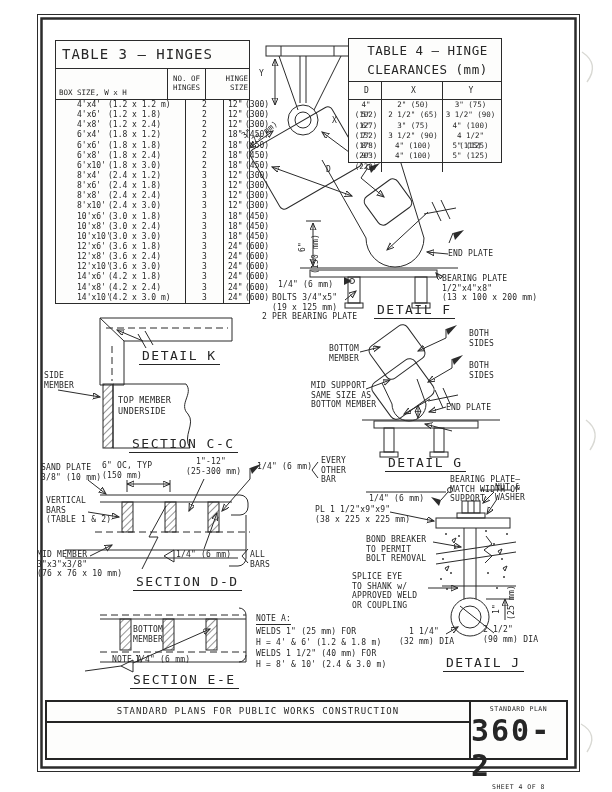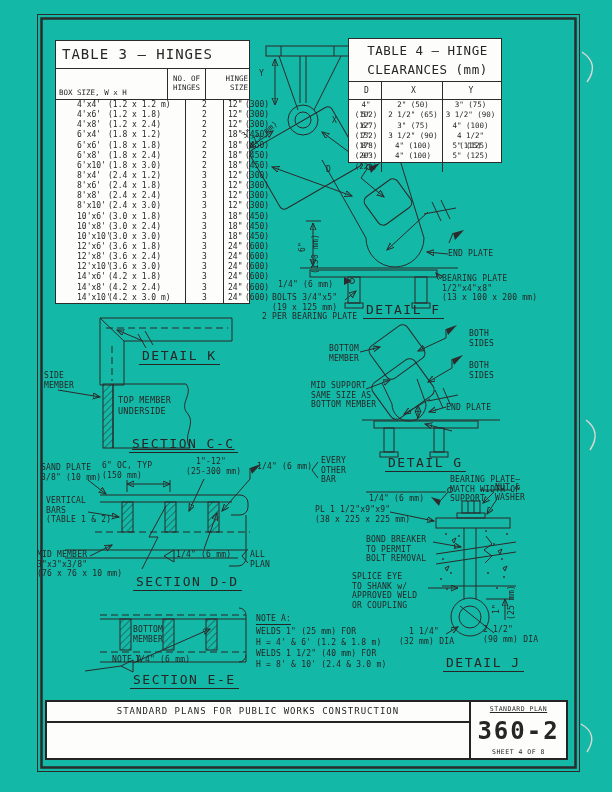--- a/index.html
+++ b/index.html
@@ -1,16 +1,16 @@
 <!DOCTYPE html>
 <html><head>
 <meta charset="utf-8">
 <style>
   html,body{margin:0;padding:0;background:#e9e9e6;}
-  .sheet{position:relative;width:612px;height:792px;background:#14b8a6;overflow:hidden;
+  .sheet{position:relative;width:612px;height:792px;background:#ffffff;overflow:hidden;
          font-family:"DejaVu Sans Mono",monospace;color:#262626;}
   .art{position:absolute;left:0;top:0;}
   .art line,.art path,.art rect,.art circle,.art polyline,.art polygon{stroke:#2b2b2b;fill:none;stroke-width:1;}
   .art .fl{fill:#2b2b2b;stroke:none;}
   .art .hatchfill{fill:url(#hatch);}
   .art .dash{stroke-dasharray:7 4;}
   .art .thk{stroke-width:2.5;}
   .art .faint{stroke:#d9d9d4;stroke-width:1.4;}
   .art .dotc{fill:#3a3a3a;stroke:none;}
   .lbl{position:absolute;font-size:8px;line-height:9.5px;white-space:pre;letter-spacing:0.2px;}
@@ -39,22 +39,22 @@
   .t4-head>div:last-child{border-right:none;}
   .t4-row{display:grid;grid-template-columns:33px 61px 53px;height:10.3px;font-size:7.5px;line-height:10.3px;}
   .t4-row>span{border-right:1px solid #2b2b2b;padding-left:2px;overflow:visible;}
   .t4-row>span:last-child{border-right:none;}
   
   .tb{position:absolute;left:45px;top:700px;width:523px;height:60px;border:2.5px solid #242424;box-sizing:border-box;display:flex;background:#fdfdfc;}
   .tb-left{width:424px;border-right:2.5px solid #242424;display:flex;flex-direction:column;box-sizing:border-box;}
   .tb-head{height:19px;border-bottom:2px solid #242424;text-align:center;font-size:9px;line-height:18px;letter-spacing:1px;}
   .tb-main{flex:1;display:flex;align-items:center;justify-content:center;font-size:20px;font-weight:bold;letter-spacing:3px;}
   .tb-right{flex:1;display:flex;flex-direction:column;align-items:center;justify-content:space-between;padding:3px 0 2px 0;box-sizing:border-box;}
-  .tb-plan-label{font-size:6.5px;letter-spacing:0.5px;text-decoration:underline;}
-  .tb-plan-no{font-size:24px;font-weight:bold;letter-spacing:2px;}
+  .tb-plan-label{font-size:6.5px;letter-spacing:0.5px;}
+  .tb-plan-no{font-size:30px;font-weight:bold;letter-spacing:2px;}
   .tb-sheet{font-size:6.5px;letter-spacing:0.5px;}
 </style>
 </head>
 <body>
 
 <div class="sheet">
 
   <svg class="art" width="612" height="792" viewBox="0 0 612 792">
     <defs>
       <marker id="arr" markerWidth="8" markerHeight="8" refX="7" refY="3" orient="auto-start-reverse">
@@ -468,29 +468,29 @@
   <div class="lbl rot" style="left:298px;top:252px;">6"</div>
   <div class="lbl rot" style="left:311px;top:274px;">(150 mm)</div>
   <div class="lbl" style="left:448px;top:249px;">END PLATE</div>
   <div class="lbl" style="left:278px;top:280px;">1/4" (6 mm)</div>
   <div class="lbl" style="left:262px;top:293px;">  BOLTS 3/4"x5"
   (19 x 125 mm)
 2 PER BEARING PLATE</div>
   <div class="lbl" style="left:442px;top:274px;">BEARING PLATE
 1/2"x4"x8"
 (13 x 100 x 200 mm)</div>
-  <div class="dt" style="left:363px;top:302px;">DETAIL F</div>
+  <div class="dt" style="left:374px;top:302px;">DETAIL F</div>
 
   <div class="dt" style="left:139px;top:348px;">DETAIL K</div>
 
   <div class="lbl" style="left:44px;top:371px;">SIDE
 MEMBER</div>
   <div class="lbl" style="left:118px;top:395px;font-size:8.5px;line-height:11px;">TOP MEMBER
 UNDERSIDE</div>
-  <div class="dt" style="left:129px;top:436px;text-decoration:underline;">SECTION C-C</div>
+  <div class="dt" style="left:129px;top:436px;">SECTION C-C</div>
 
   <div class="lbl" style="left:329px;top:344px;">BOTTOM
 MEMBER</div>
   <div class="lbl" style="left:311px;top:381px;">MID SUPPORT
 SAME SIZE AS
 BOTTOM MEMBER</div>
   <div class="lbl" style="left:469px;top:329px;">BOTH
 SIDES</div>
   <div class="lbl" style="left:469px;top:361px;">BOTH
 SIDES</div>
@@ -511,21 +511,21 @@
 (25-300 mm)</div>
   <div class="lbl" style="left:257px;top:462px;">1/4" (6 mm)</div>
   <div class="lbl" style="left:321px;top:456px;">EVERY
 OTHER
 BAR</div>
   <div class="lbl" style="left:37px;top:550px;">MID MEMBER
 3"x3"x3/8"
 (76 x 76 x 10 mm)</div>
   <div class="lbl" style="left:176px;top:550px;">1/4" (6 mm)</div>
   <div class="lbl" style="left:250px;top:550px;">ALL
-PLAN</div>
+BARS</div>
   <div class="dt" style="left:133px;top:574px;">SECTION D-D</div>
 
   <div class="lbl" style="left:369px;top:494px;">1/4" (6 mm)</div>
   <div class="lbl" style="left:495px;top:483px;">NUT &amp;
 WASHER</div>
   <div class="lbl" style="left:315px;top:505px;">PL 1 1/2"x9"x9"
 (38 x 225 x 225 mm)</div>
   <div class="lbl" style="left:366px;top:535px;">BOND BREAKER
 TO PERMIT
 BOLT REMOVAL</div>

